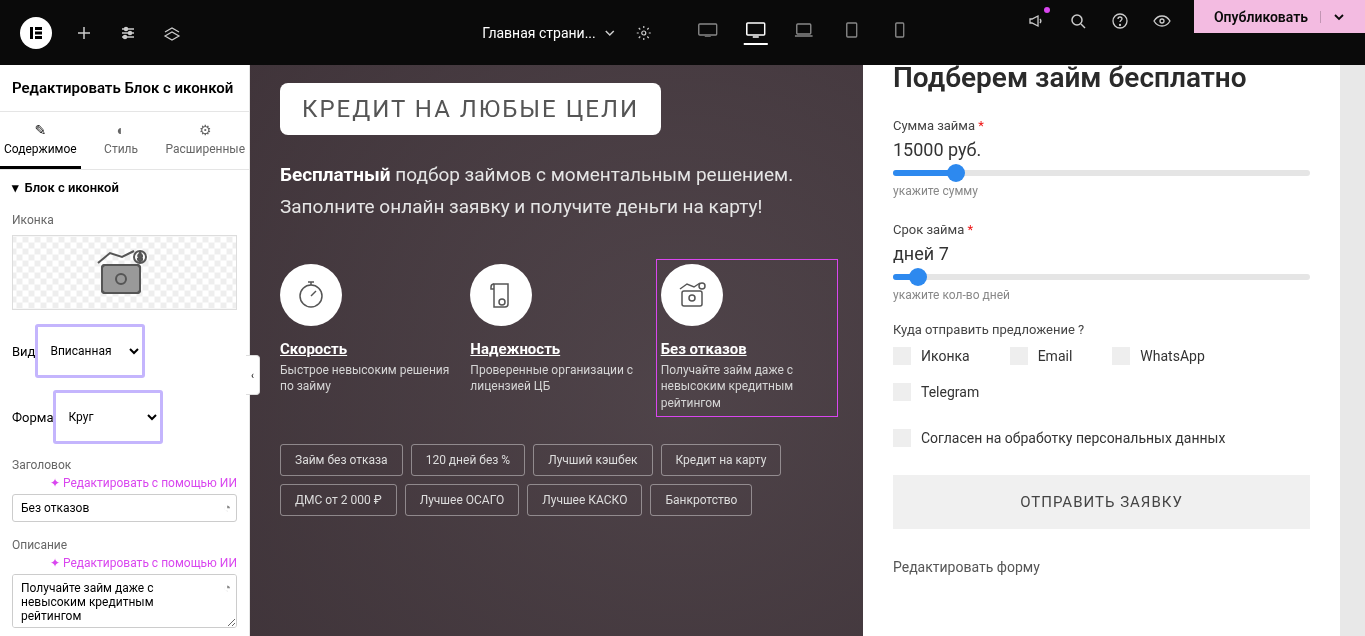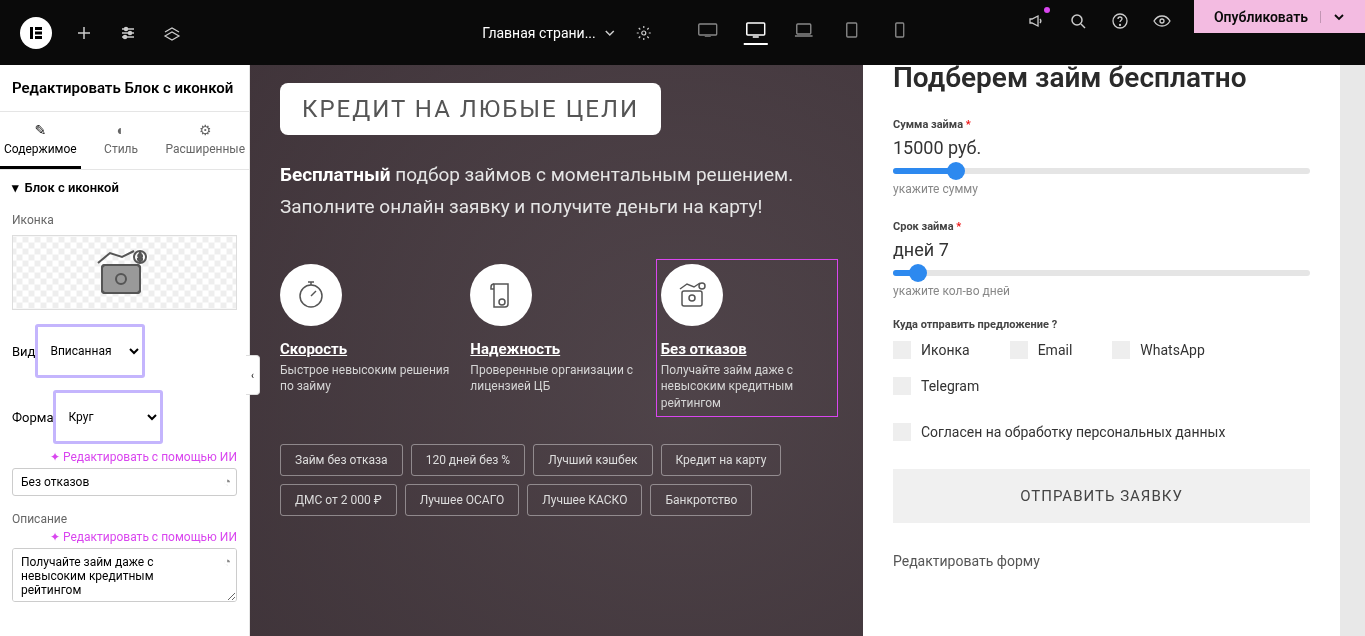--- a/index.html
+++ b/index.html
@@ -58,21 +58,21 @@
 .icon-box.selected { outline: 1px solid #d946ef; outline-offset: 4px; }
 .ib-circle { width: 62px; height: 62px; background: #fff; border-radius: 50%; display: flex; align-items: center; justify-content: center; }
 .ib-title { font-weight: 700; font-size: 15px; text-decoration: underline; margin-top: 14px; }
 .ib-desc { font-size: 12px; color: #d5d5d5; margin-top: 4px; line-height: 1.4; }
 .tag-grid { margin-top: 32px; display: flex; flex-wrap: wrap; gap: 8px; }
 .tag { border: 1px solid rgba(255,255,255,0.4); padding: 8px 14px; border-radius: 3px; font-size: 12px; color: #ddd; cursor: pointer; }
 
 
 .form-panel { position: absolute; left: 613px; top: 0; width: 477px; height: 571px; background: #fff; padding: 0 30px 7px; color: #333; overflow: hidden; }
 .fp-title { font-size: 28px; font-weight: 600; color: #2a2a2a; margin-top: -4px; white-space: nowrap; }
-.fp-field-label { font-size: 11px; margin-top: 24px; color: #444; font-weight: bold; }
+.fp-field-label { font-size: 13px; margin-top: 24px; color: #444; }
 .fp-field-label .req { color: #e11; }
 .fp-value { font-size: 18px; color: #333; margin-top: 6px; }
 .fp-slider { width: 100%; height: 6px; background: #e5e5e5; border-radius: 3px; margin-top: 10px; position: relative; cursor: pointer; }
 .fp-slider-fill { height: 100%; background: #2d89ef; border-radius: 3px; }
 .fp-slider-thumb { position: absolute; top: -6px; width: 18px; height: 18px; background: #2d89ef; border-radius: 50%; margin-left: -9px; }
 .fp-hint { font-size: 12px; color: #888; margin-top: 8px; }
 .fp-options { display: flex; flex-wrap: wrap; gap: 18px 40px; margin-top: 10px; }
 .fp-chk { display: flex; align-items: center; gap: 10px; font-size: 14px; cursor: pointer; }
 .fp-chk-box { width: 18px; height: 18px; background: #eee; }
 .fp-submit { width: 100%; padding: 18px; background: #f0f0f0; color: #444; font-size: 15px; letter-spacing: 1px; border: none; margin-top: 28px; cursor: pointer; }
@@ -221,20 +221,21 @@
       </svg>
   </div>
   <div class="sb-select-row">
     <span>Вид</span>
     <select class="sb-select"><option>Вписанная</option></select>
   </div>
   <div class="sb-select-row">
     <span>Форма</span>
     <select class="sb-select"><option>Круг</option></select>
   </div>
+  <div class="sb-field-label">Заголовок</div>
   <div class="sb-ai-link">✦ Редактировать с помощью ИИ</div>
   <div class="sb-input-wrap">
     <input class="sb-input" value="Без отказов" style="">
     <span class="sb-dynamic">◔</span>
   </div>
   <div class="sb-field-label">Описание</div>
   <div class="sb-ai-link">✦ Редактировать с помощью ИИ</div>
   <div class="sb-input-wrap">
     <textarea class="sb-textarea" style="">Получайте займ даже с невысоким кредитным рейтингом</textarea>
     <span class="sb-dynamic">◔</span>

